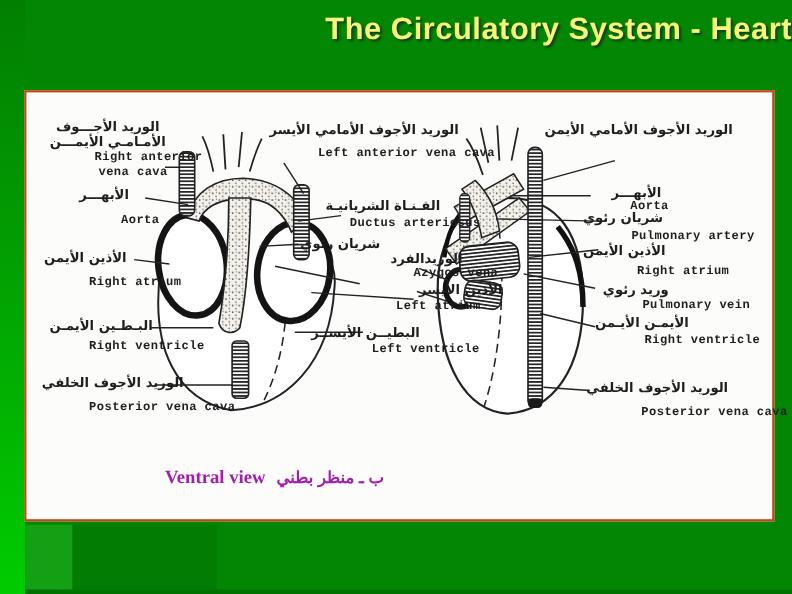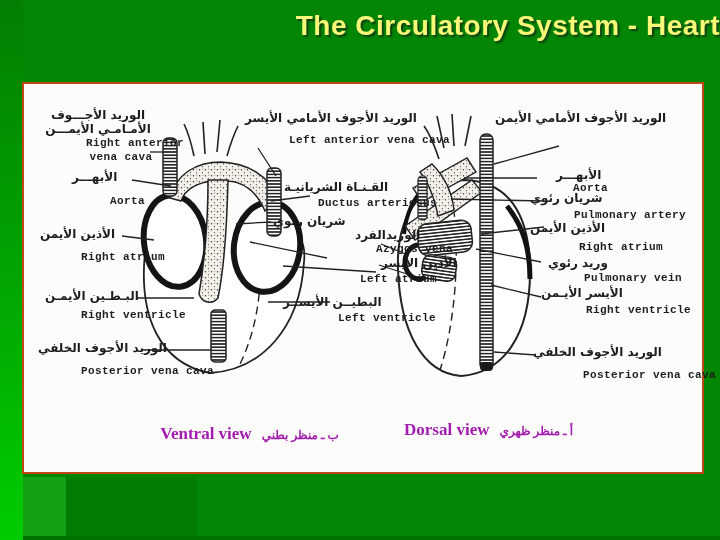--- a/index.html
+++ b/index.html
@@ -18,21 +18,21 @@
          background:var(--panel-bg,#FCFCFA);border:2px solid var(--panel-border,#C04616);}
   .art{position:absolute;left:0;top:0;width:678px;height:388px;}
   .lbl{position:absolute;color:var(--ink,#1E1E1E);line-height:14px;}
   .en{font-family:"Liberation Mono","DejaVu Sans Mono",monospace;font-size:11px;
       font-weight:bold;letter-spacing:.4px;white-space:nowrap;margin-left:46px;}
   .ar{font-family:"DejaVu Sans",sans-serif;font-size:12px;font-weight:bold;
       direction:rtl;white-space:nowrap;}
   .blk{text-align:center;width:116px;}
   .caption{position:absolute;display:flex;gap:10px;align-items:baseline;justify-content:center;
            font-family:"Liberation Serif",serif;font-weight:bold;font-size:17px;color:#a21caf;}
-  .caption .ar-c{font-size:12px;font-family:Liberation Serif, serif;direction:rtl;}
+  .caption .ar-c{font-size:15px;font-family:Liberation Sans, sans-serif;direction:rtl;}
 </style>
 </head>
 <body>
 
 <div class="slide">
   <div class="strip-left"></div>
   <div class="sq1"></div>
   <div class="sq2"></div>
   <div class="strip-bottom"></div>
 
@@ -132,47 +132,43 @@
     <div class="lbl en" style="left:40px;top:110px;">Aorta</div>
     <div class="lbl ar" style="left:16px;top:143px;">الأذين الأيمن</div>
     <div class="lbl en" style="left:11px;top:166px;">Right atrium</div>
     <div class="lbl ar" style="left:21px;top:205px;">البـطـين الأيمـن</div>
     <div class="lbl en" style="left:11px;top:224px;">Right ventricle</div>
     <div class="lbl ar" style="left:14px;top:257px;">الوريد الأجوف الخلفي</div>
     <div class="lbl en" style="left:11px;top:280px;">Posterior vena cava</div>
 
     <div class="lbl ar" style="left:221px;top:27px;">الوريد الأجوف الأمامي الأيسر</div>
     <div class="lbl en" style="left:219px;top:49px;">Left anterior vena cava</div>
-    <div class="lbl ar" style="left:260px;top:96px;">القـنـاة الشريانيـة</div>
+    <div class="lbl ar" style="left:272px;top:96px;">القـنـاة الشريانيـة</div>
     <div class="lbl en" style="left:248px;top:112px;">Ductus arteriosus</div>
     <div class="lbl ar" style="left:249px;top:130px;">شريان رئوي</div>
     <div class="lbl ar" style="left:331px;top:144px;">الوريدالفرد</div>
     <div class="lbl en" style="left:306px;top:158px;">Azygos vena</div>
     <div class="lbl ar" style="left:357px;top:172px;">الأذين الأيسر</div>
     <div class="lbl en" style="left:290px;top:188px;">Left atrium</div>
     <div class="lbl ar" style="left:259px;top:211px;">البطيــن الأيســر</div>
     <div class="lbl en" style="left:268px;top:227px;">Left ventricle</div>
 
     <div class="lbl ar" style="left:471px;top:27px;">الوريد الأجوف الأمامي الأيمن</div>
     <div class="lbl ar" style="left:532px;top:84px;">الأبهـــر</div>
     <div class="lbl en" style="left:503px;top:97px;">Aorta</div>
     <div class="lbl ar" style="left:506px;top:107px;">شريان رئوي</div>
     <div class="lbl en" style="left:504px;top:124px;">Pulmonary artery</div>
     <div class="lbl ar" style="left:506px;top:137px;">الأذين الأيمن</div>
     <div class="lbl en" style="left:509px;top:156px;">Right atrium</div>
     <div class="lbl ar" style="left:524px;top:172px;">وريد رئوي</div>
     <div class="lbl en" style="left:514px;top:187px;">Pulmonary vein</div>
-    <div class="lbl ar" style="left:517px;top:202px;">الأيسر الأيـمن</div>
+    <div class="lbl ar" style="left:517px;top:202px;">الأيمـن الأيـمن</div>
     <div class="lbl en" style="left:516px;top:219px;">Right ventricle</div>
     <div class="lbl ar" style="left:509px;top:261px;">الوريد الأجوف الخلفي</div>
     <div class="lbl en" style="left:513px;top:284px;">Posterior vena cava</div>
 
     <div class="caption" style="left:118px;top:340px;width:215px;">
       <span>Ventral view</span>
       <span class="ar-c">ب ـ منظر بطني</span>
     </div>
-    <div class="caption" style="left:352px;top:336px;width:225px;">
-      <span>Dorsal view</span>
-      <span class="ar-c">أ ـ منظر ظهري</span>
-    </div>
 
   </div>
 </div>
 
 </body></html>

